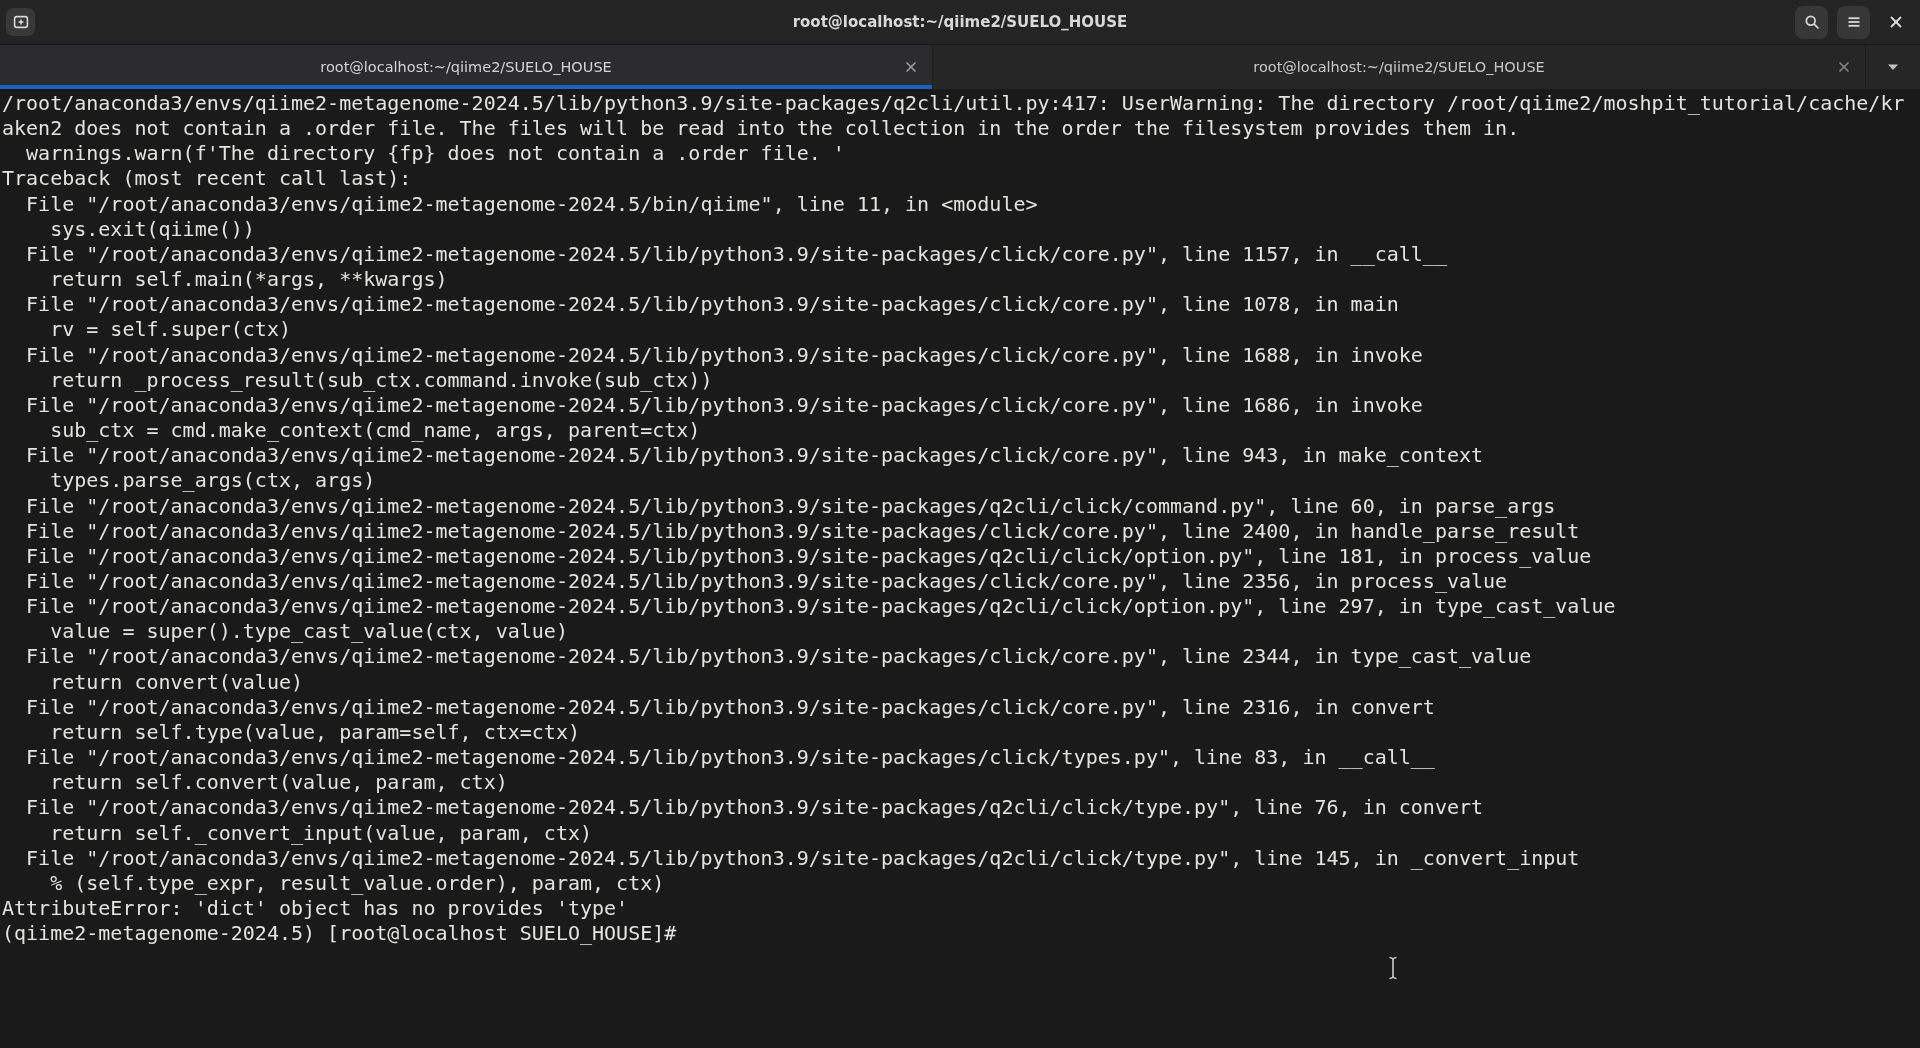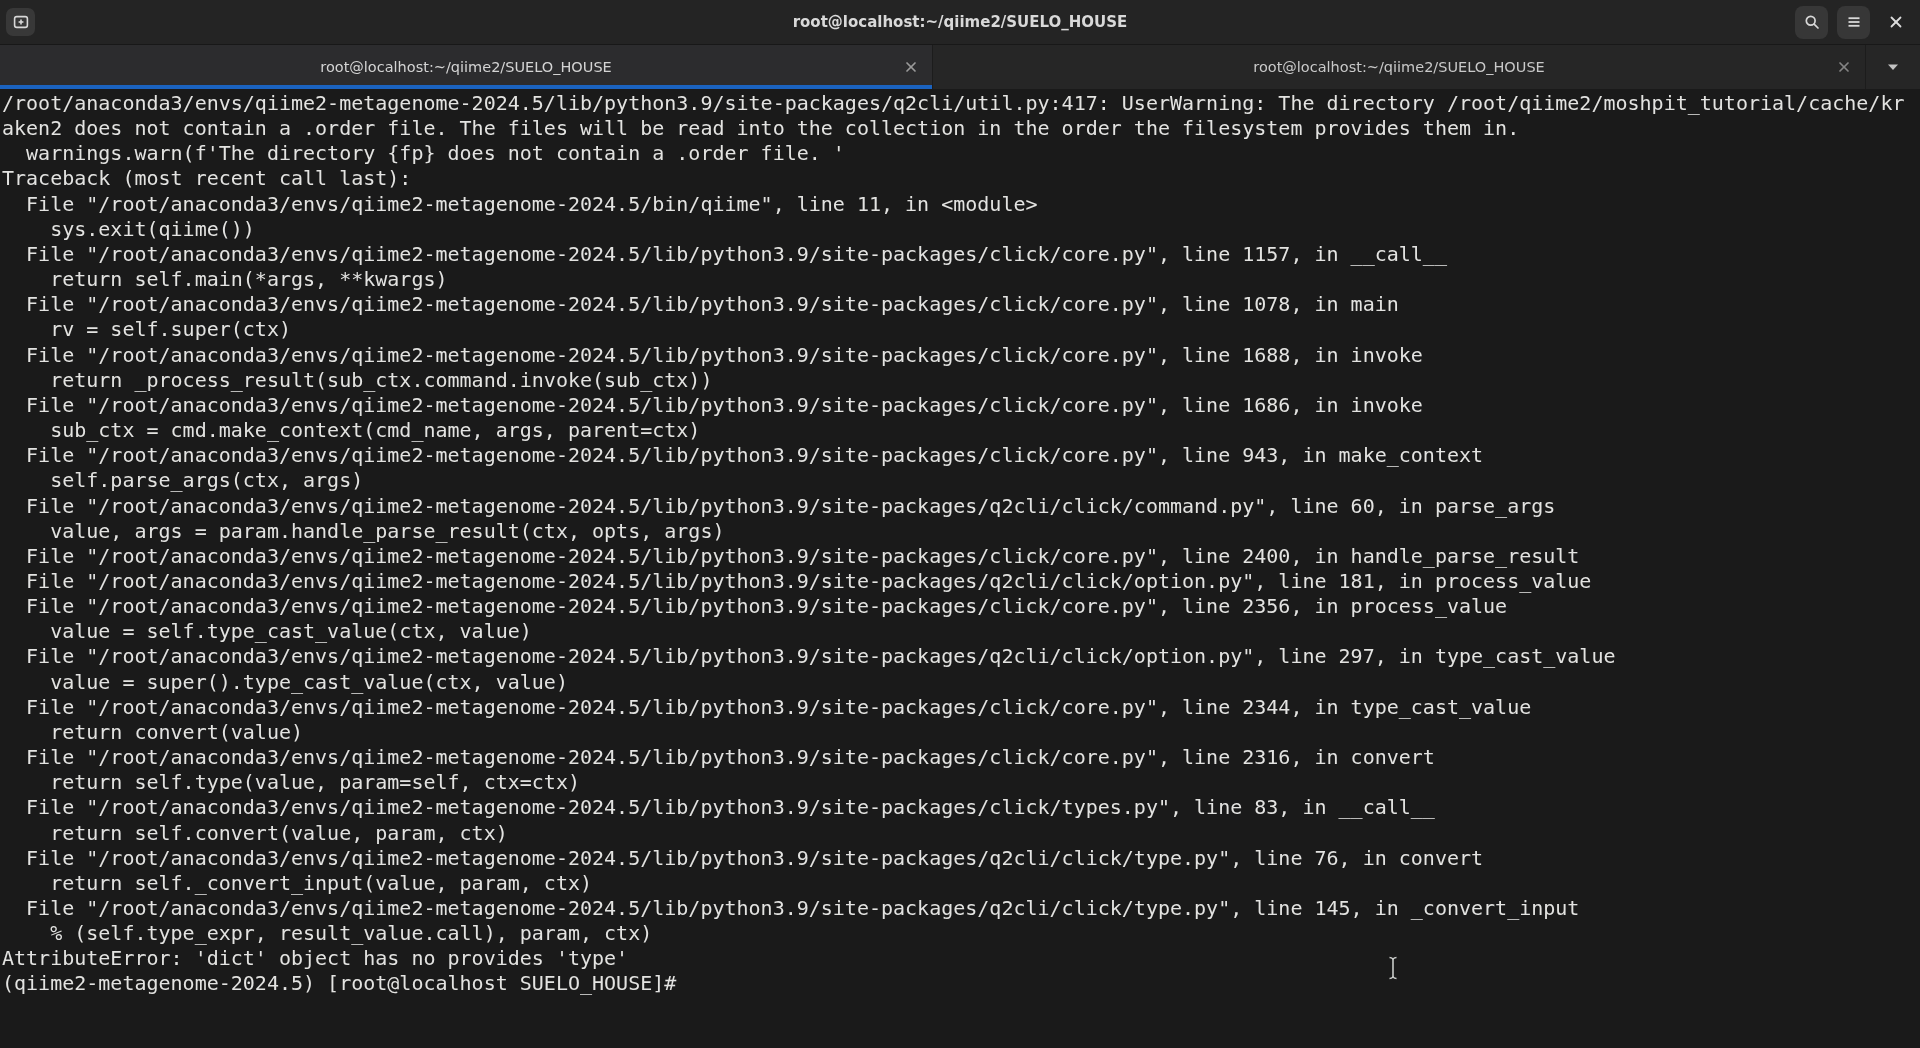--- a/index.html
+++ b/index.html
@@ -182,39 +182,37 @@
         <div class="term-line">    sys.exit(qiime())</div>
         <div class="term-line">  File "/root/anaconda3/envs/qiime2-metagenome-2024.5/lib/python3.9/site-packages/click/core.py", line 1157, in __call__</div>
         <div class="term-line">    return self.main(*args, **kwargs)</div>
         <div class="term-line">  File "/root/anaconda3/envs/qiime2-metagenome-2024.5/lib/python3.9/site-packages/click/core.py", line 1078, in main</div>
         <div class="term-line">    rv = self.super(ctx)</div>
         <div class="term-line">  File "/root/anaconda3/envs/qiime2-metagenome-2024.5/lib/python3.9/site-packages/click/core.py", line 1688, in invoke</div>
         <div class="term-line">    return _process_result(sub_ctx.command.invoke(sub_ctx))</div>
         <div class="term-line">  File "/root/anaconda3/envs/qiime2-metagenome-2024.5/lib/python3.9/site-packages/click/core.py", line 1686, in invoke</div>
         <div class="term-line">    sub_ctx = cmd.make_context(cmd_name, args, parent=ctx)</div>
         <div class="term-line">  File "/root/anaconda3/envs/qiime2-metagenome-2024.5/lib/python3.9/site-packages/click/core.py", line 943, in make_context</div>
-        <div class="term-line">    self.parse_args(ctx, args)</div>
+        <div class="term-line">    types.parse_args(ctx, args)</div>
         <div class="term-line">  File "/root/anaconda3/envs/qiime2-metagenome-2024.5/lib/python3.9/site-packages/q2cli/click/command.py", line 60, in parse_args</div>
-        <div class="term-line">    value, args = param.handle_parse_result(ctx, opts, args)</div>
         <div class="term-line">  File "/root/anaconda3/envs/qiime2-metagenome-2024.5/lib/python3.9/site-packages/click/core.py", line 2400, in handle_parse_result</div>
         <div class="term-line">  File "/root/anaconda3/envs/qiime2-metagenome-2024.5/lib/python3.9/site-packages/q2cli/click/option.py", line 181, in process_value</div>
         <div class="term-line">  File "/root/anaconda3/envs/qiime2-metagenome-2024.5/lib/python3.9/site-packages/click/core.py", line 2356, in process_value</div>
-        <div class="term-line">    value = self.type_cast_value(ctx, value)</div>
         <div class="term-line">  File "/root/anaconda3/envs/qiime2-metagenome-2024.5/lib/python3.9/site-packages/q2cli/click/option.py", line 297, in type_cast_value</div>
         <div class="term-line">    value = super().type_cast_value(ctx, value)</div>
         <div class="term-line">  File "/root/anaconda3/envs/qiime2-metagenome-2024.5/lib/python3.9/site-packages/click/core.py", line 2344, in type_cast_value</div>
         <div class="term-line">    return convert(value)</div>
         <div class="term-line">  File "/root/anaconda3/envs/qiime2-metagenome-2024.5/lib/python3.9/site-packages/click/core.py", line 2316, in convert</div>
         <div class="term-line">    return self.type(value, param=self, ctx=ctx)</div>
         <div class="term-line">  File "/root/anaconda3/envs/qiime2-metagenome-2024.5/lib/python3.9/site-packages/click/types.py", line 83, in __call__</div>
         <div class="term-line">    return self.convert(value, param, ctx)</div>
         <div class="term-line">  File "/root/anaconda3/envs/qiime2-metagenome-2024.5/lib/python3.9/site-packages/q2cli/click/type.py", line 76, in convert</div>
         <div class="term-line">    return self._convert_input(value, param, ctx)</div>
         <div class="term-line">  File "/root/anaconda3/envs/qiime2-metagenome-2024.5/lib/python3.9/site-packages/q2cli/click/type.py", line 145, in _convert_input</div>
-        <div class="term-line">    % (self.type_expr, result_value.call), param, ctx)</div>
+        <div class="term-line">    % (self.type_expr, result_value.order), param, ctx)</div>
         <div class="term-line">AttributeError: 'dict' object has no provides 'type'</div>
         <div class="term-line">(qiime2-metagenome-2024.5) [root@localhost SUELO_HOUSE]#</div>
       </div>
     <span class="ibeam">
       <svg width="12" height="24" viewBox="0 0 12 24">
         <line x1="6" y1="2" x2="6" y2="22" stroke="#caccca" stroke-width="1.6"></line>
         <path d="M2.5 1.5 Q4.5 1.5 6 3 Q7.5 1.5 9.5 1.5" fill="none" stroke="#caccca" stroke-width="1.6"></path>
         <path d="M2.5 22.5 Q4.5 22.5 6 21 Q7.5 22.5 9.5 22.5" fill="none" stroke="#caccca" stroke-width="1.6"></path>
       </svg>
     </span>

